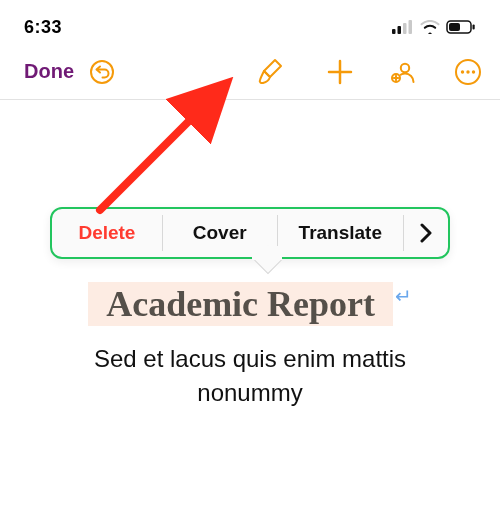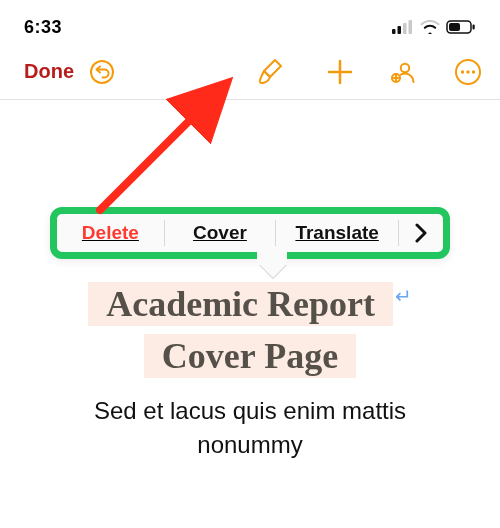--- a/index.html
+++ b/index.html
@@ -39,21 +39,21 @@
 
     
     .toolbar {
       display: flex;
       align-items: center;
       height: 56px;
       padding: 0 18px 0 24px;
       border-bottom: 1px solid #e2e2e2;
     }
     .toolbar .done {
-      color: #b91c1c;
+      color: #701a75;
       font-size: 20px;
       font-weight: 700;
     }
     .tool-icon {
       color: #f59a0a;
       display: flex;
       align-items: center;
       justify-content: center;
     }
     .toolbar-spacer { flex: 1; }
@@ -64,26 +64,25 @@
     }
 
     
     .callout {
       position: absolute;
       left: 50px;
       top: 207px;
       width: 400px;
       height: 52px;
       background: #fafafa;
-      border: 7px solid #22c55e;
+      border: 2px solid #22c55e;
       border-radius: 12px;
       display: flex;
       align-items: stretch;
       box-shadow: 0 3px 10px rgba(0,0,0,0.07);
-      text-decoration: underline;
     }
     .callout-item {
       display: flex;
       align-items: center;
       justify-content: center;
       font-size: 19px;
       font-weight: 600;
       color: #111;
       padding: 0 8px;
       position: relative;
@@ -256,21 +255,20 @@
     <svg width="14" height="20" viewBox="0 0 14 20">
       <path d="M3 2 L11 10 L3 18" fill="none" stroke="#111" stroke-width="3" stroke-linecap="round" stroke-linejoin="round"></path>
     </svg>
   </div>
   <div class="callout-tail"></div>
 </div>
 
 <div class="doc-area">
   <div class="title-line">
     <span class="title-hl">Academic Report</span><span class="title-caret-mark">↵</span><br>
-    <span class="title-hl">Cover Page</span>
   </div>
   <div class="body-text">Sed et lacus quis enim mattis nonummy</div>
 </div>
 
 <svg class="annotation-arrow" viewBox="0 0 200 160">
   <defs>
     <marker id="arrhead" markerWidth="8" markerHeight="8" refX="6" refY="4" orient="auto">
       <path d="M0,0 L8,4 L0,8 z" fill="#ff2a1a"></path>
     </marker>
   </defs>

